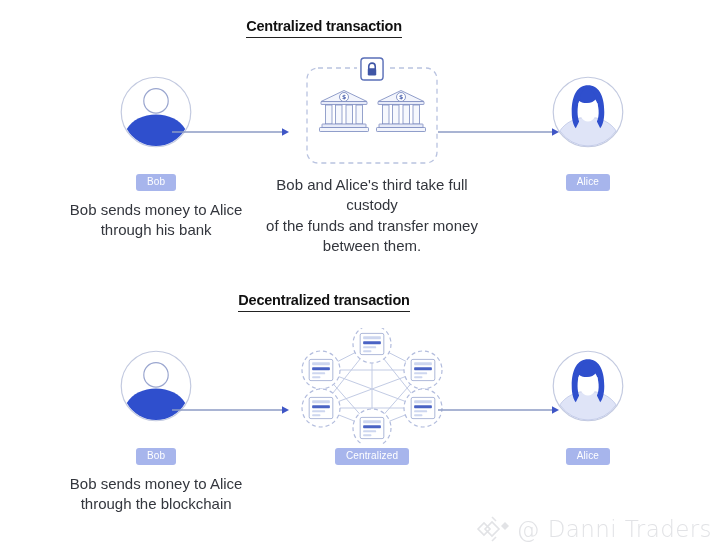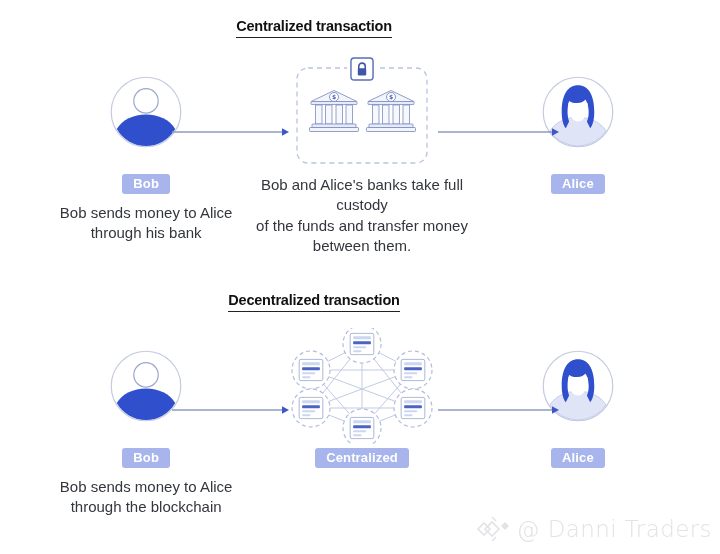--- a/index.html
+++ b/index.html
@@ -18,21 +18,21 @@
   }
   .canvas {
     position: relative;
     width: 720px;
     height: 554px;
   }
 
   
   .section {
     position: absolute;
-    left: 2px;
+    left: 12px;
     width: 624px;
   }
   #section-centralized { top: 18px; }
   #section-decentralized { top: 292px; }
 
   .section-title {
     text-align: center;
     font-size: 14.5px;
     font-weight: bold;
     letter-spacing: -0.2px;
@@ -66,22 +66,22 @@
     display: flex;
     align-items: center;
     justify-content: center;
     position: relative;
   }
 
   .badge {
     margin-top: 8px;
     background: #a7b5ec;
     color: #ffffff;
-    font-size: 13px;
-    font-weight: bold;
+    font-size: 10px;
+    font-weight: normal;
     letter-spacing: 0.15px;
     padding: 3px 11px 4px 11px;
     border-radius: 3px;
     line-height: 1;
     white-space: nowrap;
   }
   .caption {
     margin-top: 9px;
     font-size: 15px;
     line-height: 1.35;
@@ -201,21 +201,21 @@
                 <use href="#sym-bank"></use>
               </svg>
             </g>
             <g transform="translate(79,34)">
               <svg width="50" height="46" viewBox="0 0 100 92">
                 <use href="#sym-bank"></use>
               </svg>
             </g>
           </svg>
         </div>
-        <div class="caption">Bob and Alice's banks take full custody
+        <div class="caption">Bob and Alice's third take full custody
 of the funds and transfer money between them.</div>
       </div>
 
       <div class="col">
         <div class="art">
           <svg width="74" height="74" viewBox="0 0 100 100">
             <use href="#sym-alice"></use>
           </svg>
         </div>
         <div class="badge">Alice</div>

